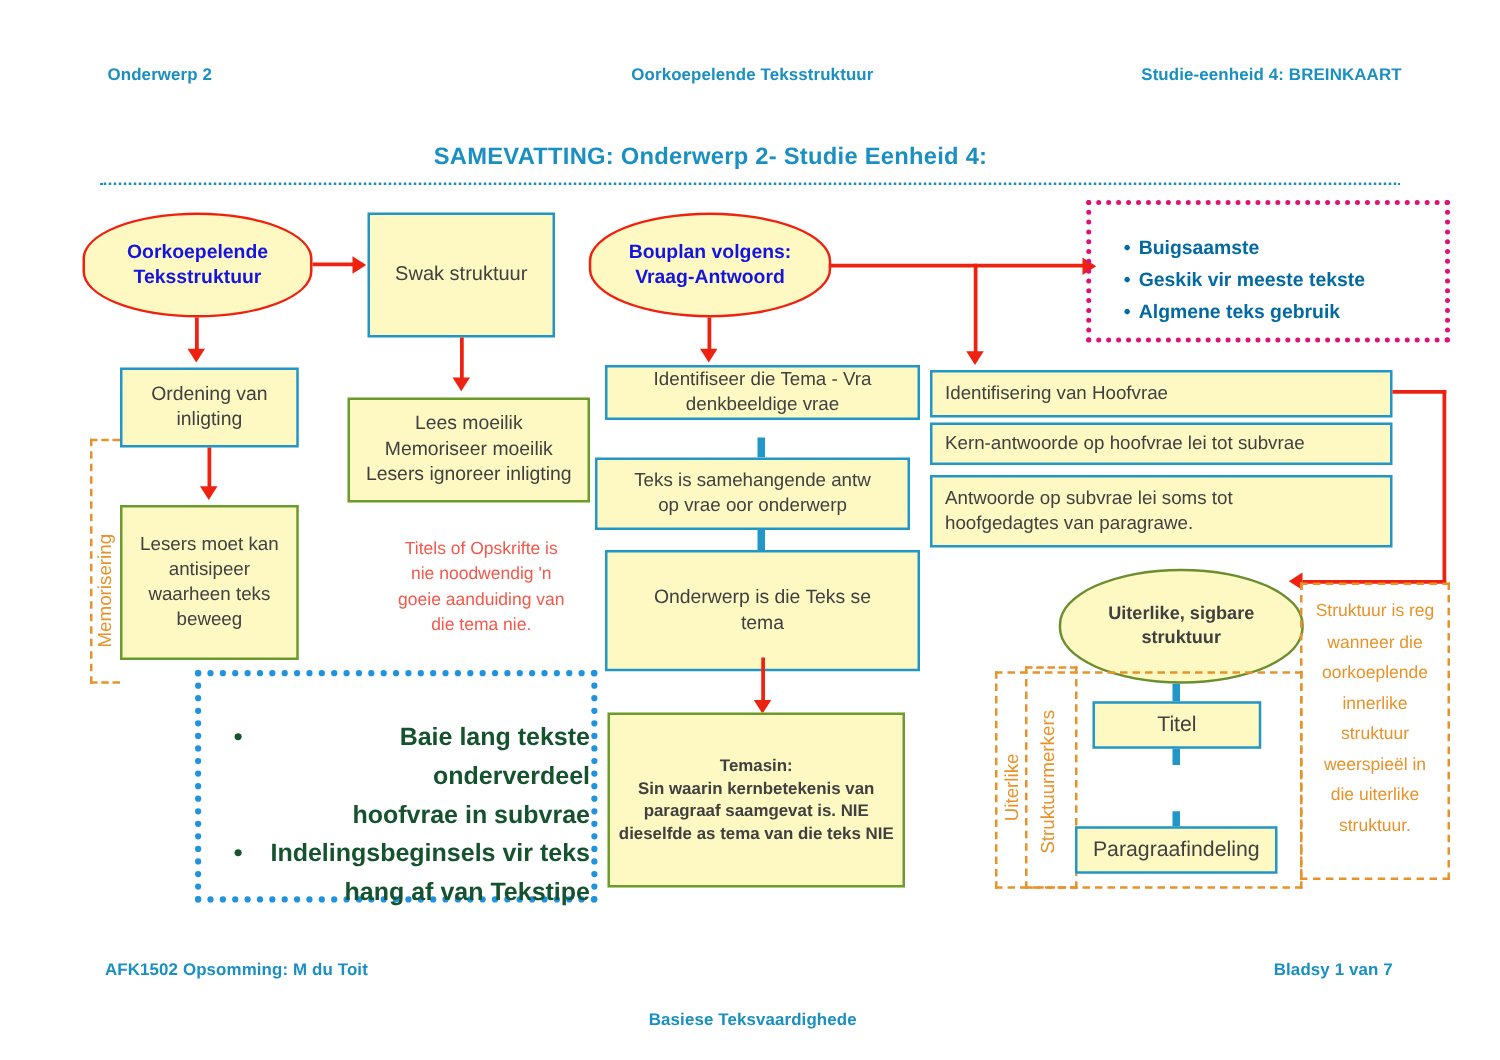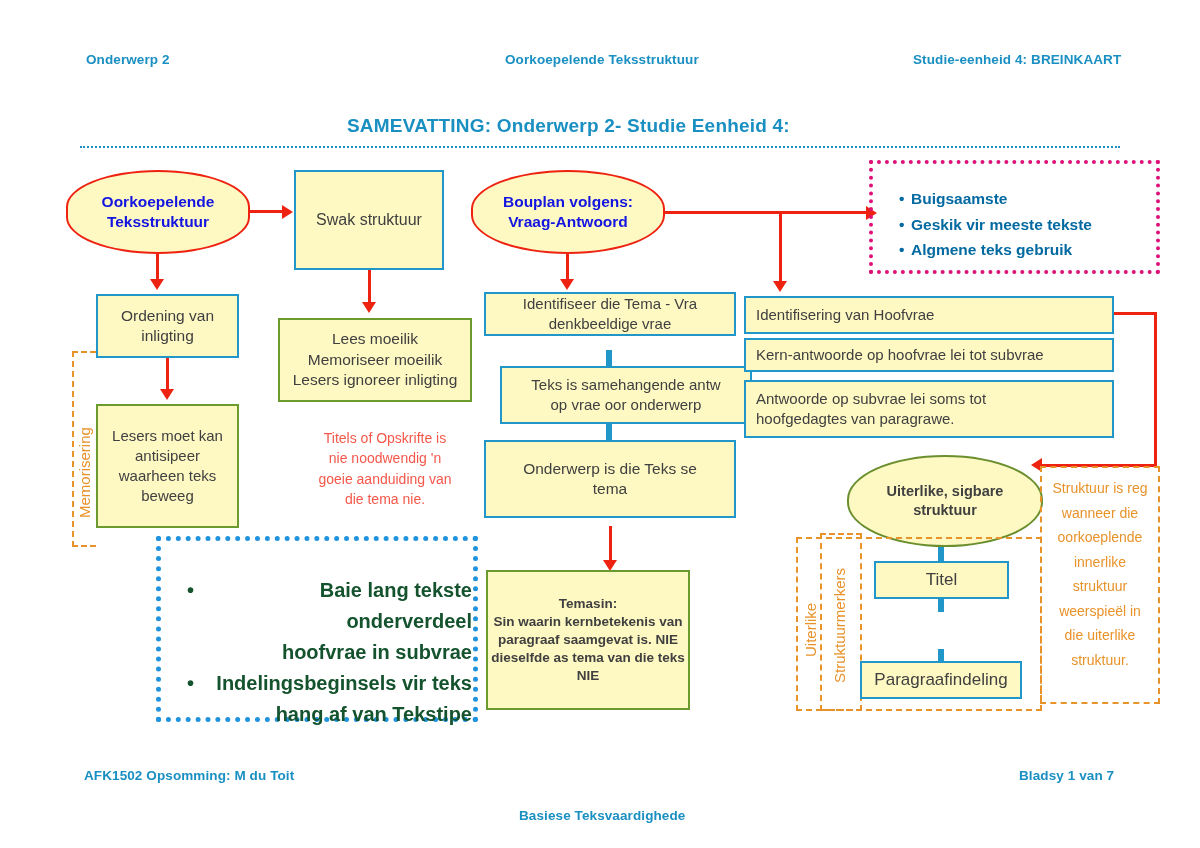--- a/index.html
+++ b/index.html
@@ -231,40 +231,40 @@
 
   <div class="abs node box-blue" style="left:484px;top:292px;width:252px;height:44px;font-size:15px;">
     <div>
       <div>Identifiseer die Tema - Vra</div>
       <div>denkbeeldige vrae</div>
     </div>
   </div>
 
   <div class="ln-blue" style="left:606px;top:350px;width:6px;height:16px;"></div>
 
-  <div class="abs node box-blue" style="left:500px;top:366px;width:252px;height:58px;font-size:15px;">
+  <div class="abs node box-blue" style="left:476px;top:366px;width:252px;height:58px;font-size:15px;">
     <div>
       <div>Teks is samehangende antw</div>
       <div>op vrae oor onderwerp</div>
     </div>
   </div>
 
   <div class="ln-blue" style="left:606px;top:424px;width:6px;height:16px;"></div>
 
-  <div class="abs node box-blue" style="left:484px;top:440px;width:252px;height:78px;font-size:15.5px;">
+  <div class="abs node box-blue" style="left:484px;top:440px;width:252px;height:97px;font-size:15.5px;">
     <div>
       <div>Onderwerp is die Teks se</div>
       <div>tema</div>
     </div>
   </div>
 
   <div class="ln" style="left:609px;top:526px;width:2.5px;height:38px;"></div>
   <div class="arrow-down" style="left:603px;top:560px;"></div>
 
-  <div class="abs node box-green" style="left:486px;top:570px;width:204px;height:140px;font-size:13.5px;font-weight:bold;">
+  <div class="abs node box-green" style="left:486px;top:570px;width:238px;height:140px;font-size:13.5px;font-weight:bold;">
     <div>
       <div>Temasin:</div>
       <div>Sin waarin kernbetekenis van</div>
       <div>paragraaf saamgevat is. NIE</div>
       <div>dieselfde as tema van die teks NIE</div>
     </div>
   </div>
 
   <div class="abs frame-pink" style="left:869px;top:160px;width:291px;height:114px;"></div>
   <div class="abs bullets" style="left:884px;top:186px;width:270px;">

